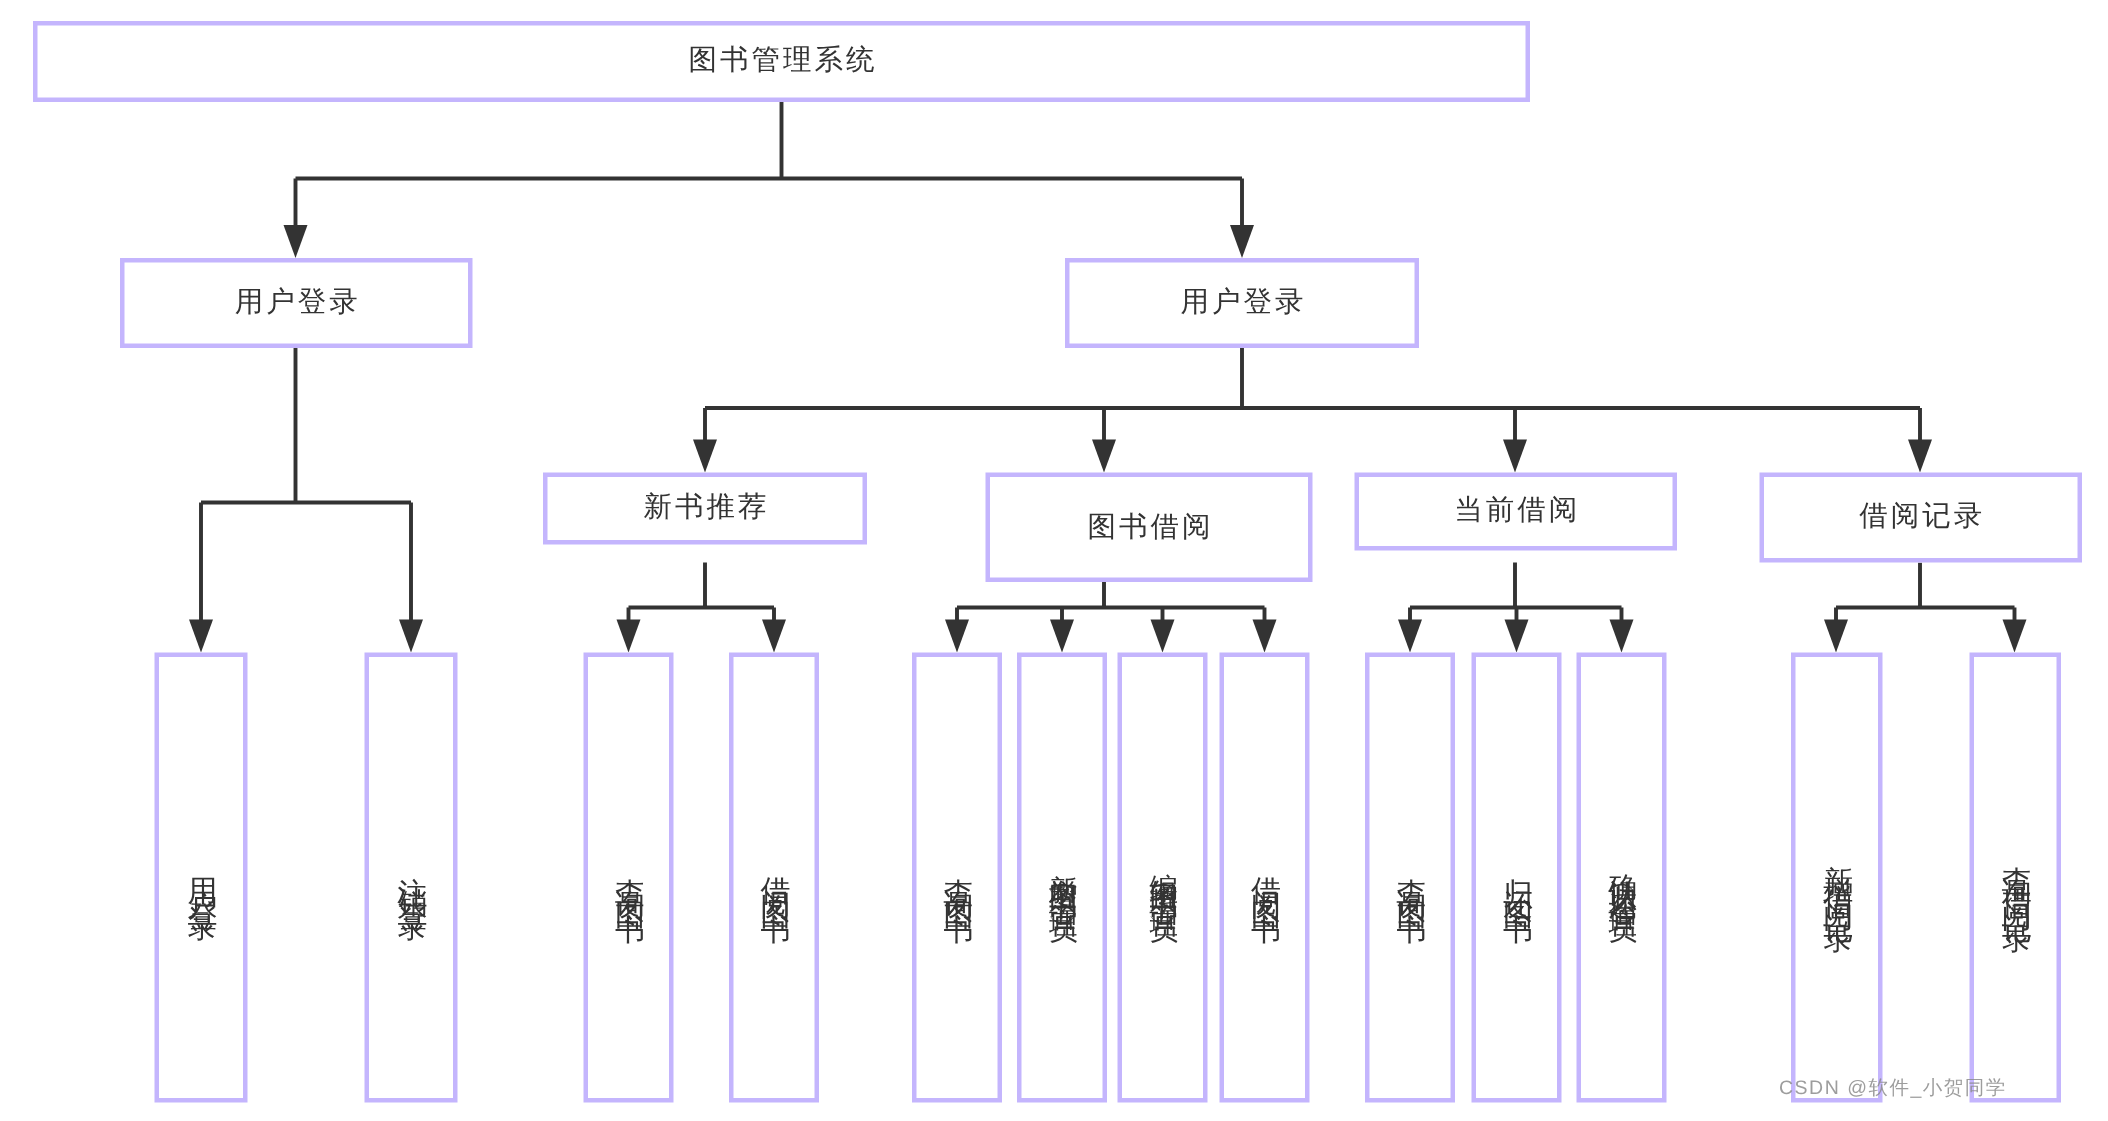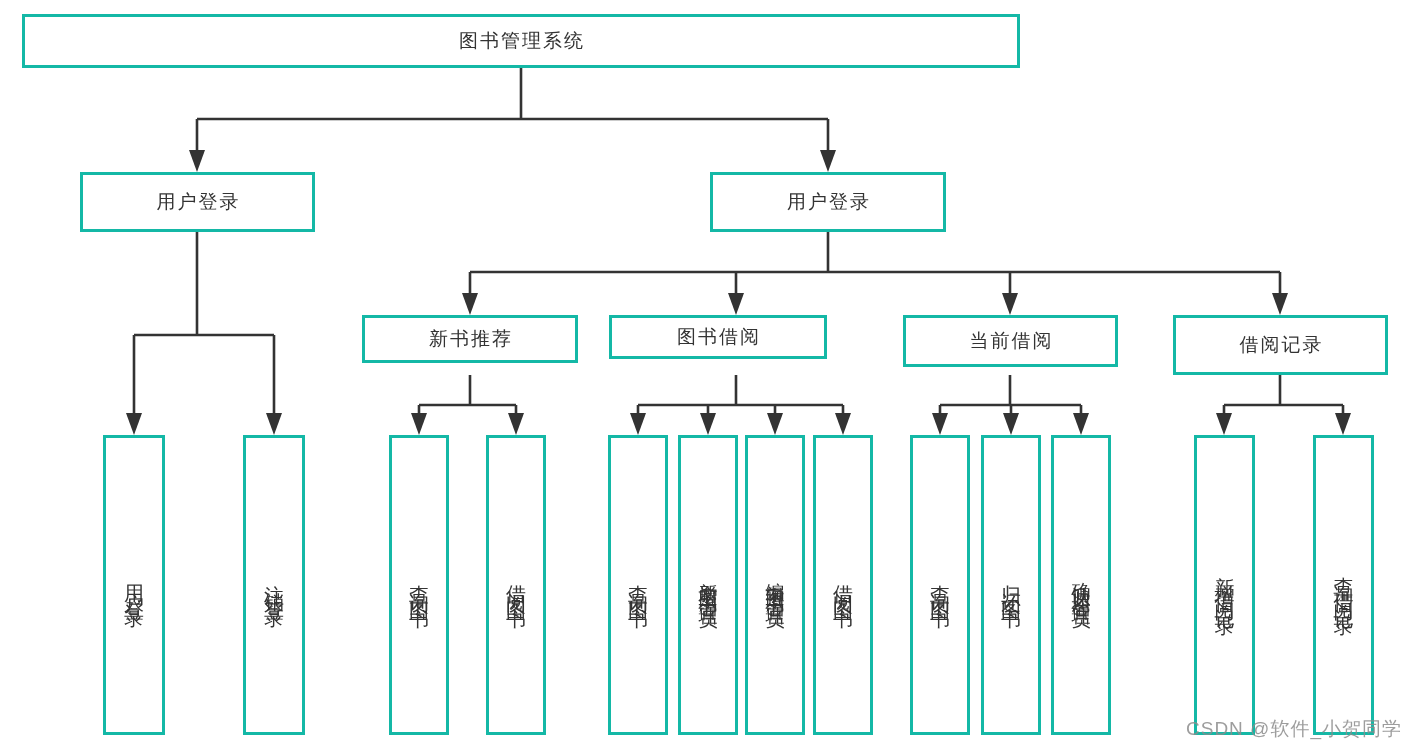--- a/index.html
+++ b/index.html
@@ -2,32 +2,32 @@
 <html><head>
 <meta charset="utf-8">
 <style>
   html,body{margin:0;padding:0;background:#ffffff;}
   #canvas{
     position:relative;width:1405px;height:747px;background:#ffffff;overflow:hidden;
     font-family:"Liberation Sans", sans-serif;color:#333333;
   }
   #wires{position:absolute;left:0;top:0;z-index:0;}
   .box{
-    position:absolute;box-sizing:border-box;border:3px solid #14b8a6;background:#ffffff;
+    position:absolute;box-sizing:border-box;border:3px solid #c4b5fd;background:#ffffff;
     display:flex;align-items:center;justify-content:center;z-index:1;
     color:#333333;font-size:19px;line-height:1.25;white-space:nowrap;
   }
   .h{letter-spacing:2px;padding-left:2px;}
   .v{
     writing-mode:vertical-rl;font-size:20px;letter-spacing:8px;
   }
   .v.tight{font-size:19px;letter-spacing:4px;}
   .watermark{
     position:absolute;left:1186px;top:716px;z-index:3;
-    font-size:19px;letter-spacing:1px;color:rgba(140,140,140,0.85);white-space:nowrap;
+    font-size:13px;letter-spacing:1px;color:rgba(140,140,140,0.85);white-space:nowrap;
   }
 </style>
 </head>
 <body>
 
 <div id="canvas">
 
   <svg id="wires" width="1405" height="747" viewBox="0 0 1405 747" aria-hidden="true">
     <g stroke="#333333" stroke-width="2.6" fill="none">
 
@@ -70,21 +70,21 @@
       <polygon points="1335,413 1351,413 1343,435"></polygon>
     </g>
   </svg>
 
   <div class="box h" style="left:22px;top:14px;width:998px;height:54px">图书管理系统</div>
 
   <div class="box h" style="left:80px;top:172px;width:235px;height:60px">用户登录</div>
   <div class="box h" style="left:710px;top:172px;width:236px;height:60px">用户登录</div>
 
   <div class="box h" style="left:362px;top:315px;width:216px;height:48px">新书推荐</div>
-  <div class="box h" style="left:609px;top:315px;width:218px;height:44px">图书借阅</div>
+  <div class="box h" style="left:657px;top:315px;width:218px;height:73px">图书借阅</div>
   <div class="box h" style="left:903px;top:315px;width:215px;height:52px">当前借阅</div>
   <div class="box h" style="left:1173px;top:315px;width:215px;height:60px">借阅记录</div>
 
   <div class="box v" style="left:103px;top:435px;width:62px;height:300px">用户登录</div>
   <div class="box v" style="left:243px;top:435px;width:62px;height:300px">注销登录</div>
 
   <div class="box v" style="left:389px;top:435px;width:60px;height:300px">查询图书</div>
   <div class="box v" style="left:486px;top:435px;width:60px;height:300px">借阅图书</div>
 
   <div class="box v" style="left:608px;top:435px;width:60px;height:300px">查询图书</div>

